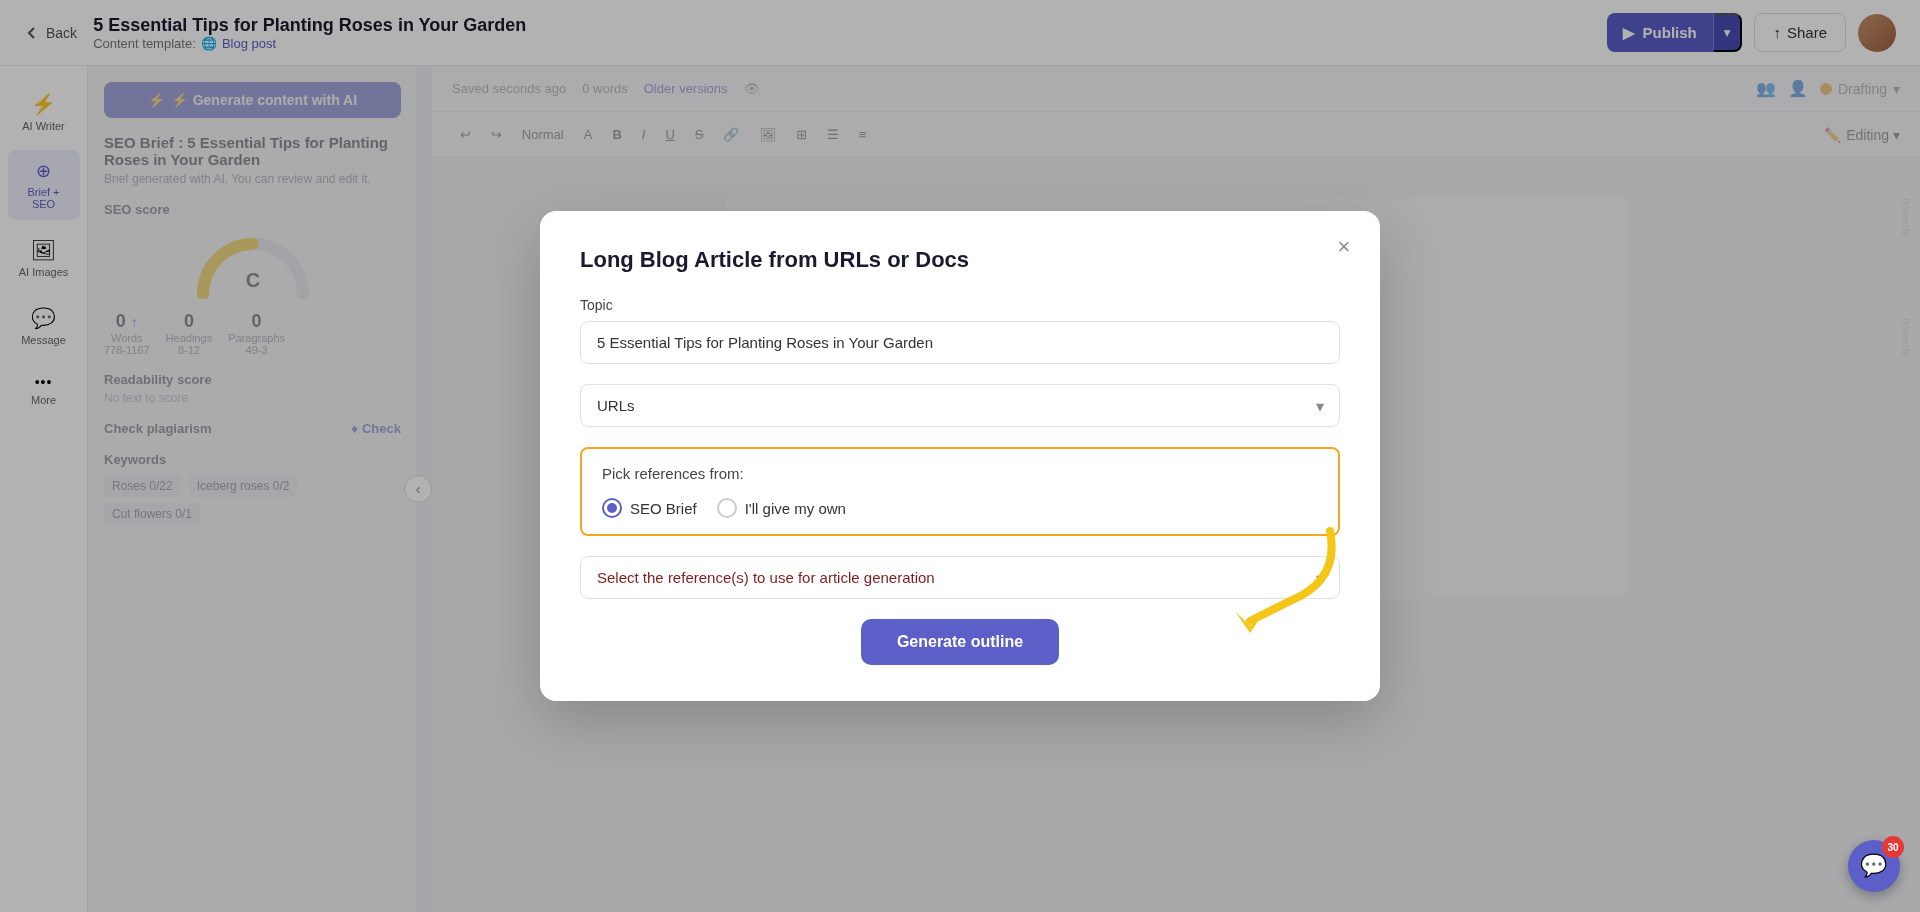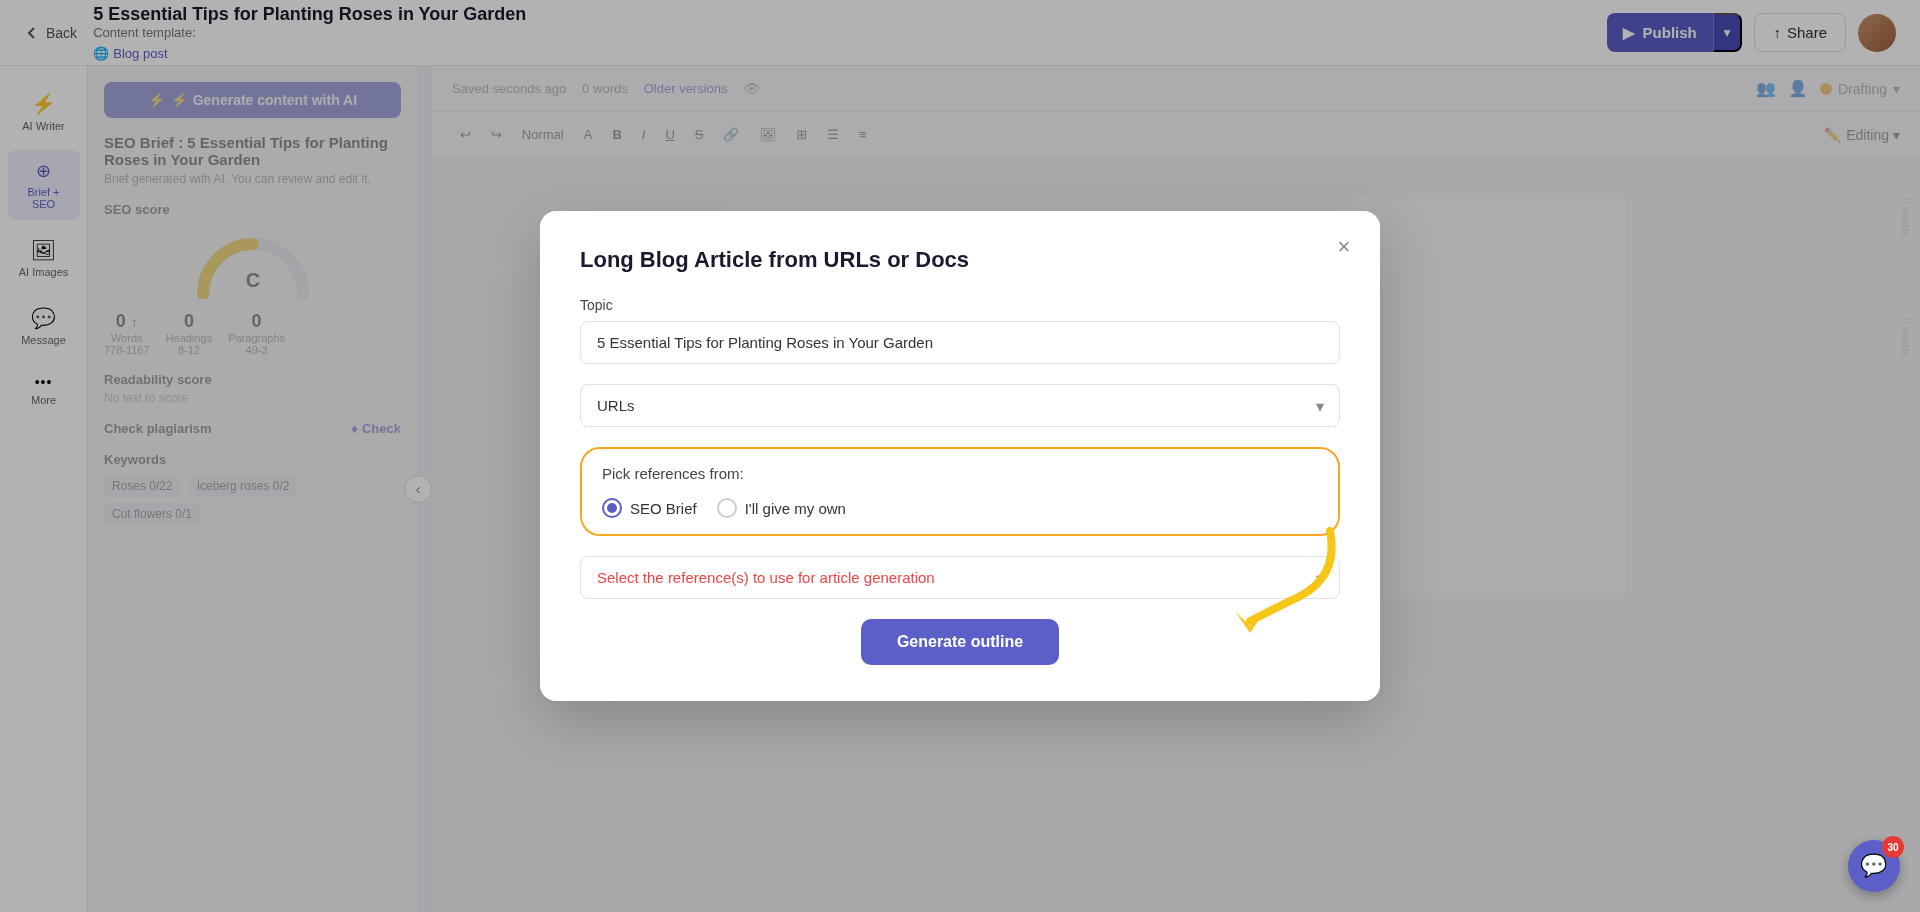--- a/index.html
+++ b/index.html
@@ -9,21 +9,21 @@
     .top-header {
       display: flex; align-items: center; justify-content: space-between;
       background: #fff; padding: 0 24px; height: 66px;
       border-bottom: 1px solid #e8e8ec; position: relative; z-index: 1;
     }
     .top-header-left { display: flex; align-items: center; gap: 16px; }
     .back-btn { display: flex; align-items: center; gap: 6px; color: #555; font-size: 14px; cursor: pointer; text-decoration: none; }
     .back-btn svg { width: 16px; height: 16px; }
     .title-section { display: flex; flex-direction: column; }
     .page-title { font-size: 18px; font-weight: 600; color: #1a1a2e; }
-    .content-template { display: flex; align-items: flex-start; gap: 6px; font-size: 13px; color: #777; flex-direction: column; }
+    .content-template { display: flex; align-items: flex-start; gap: 6px; font-size: 13px; color: #777; }
     .blog-post-link { color: #5b5fc7; display: flex; align-items: center; gap: 4px; }
     .top-header-right { display: flex; align-items: center; gap: 12px; }
     .publish-btn-arrow {
       background: #4a4eb5; border-left: 1px solid #7a7de0;
       padding: 10px 10px; border-radius: 0 8px 8px 0; cursor: pointer; color: #fff;
     }
     .publish-group { display: flex; }
     .publish-main { background: #5b5fc7; color: #fff; border: none; padding: 10px 16px; border-radius: 8px 0 0 8px; font-size: 15px; font-weight: 600; cursor: pointer; display: flex; align-items: center; gap: 8px; }
     .share-btn { display: flex; align-items: center; gap: 6px; background: #fff; color: #333; border: 1.5px solid #ddd; padding: 10px 18px; border-radius: 8px; font-size: 15px; font-weight: 500; cursor: pointer; }
     .avatar { width: 38px; height: 38px; border-radius: 50%; background: #c0a070; overflow: hidden; }
@@ -110,21 +110,21 @@
     }
     .form-select-wrapper { position: relative; margin-bottom: 20px; }
     .form-select {
       width: 100%; border: 1.5px solid #e0e0e8; border-radius: 8px; padding: 12px 16px;
       font-size: 15px; color: #333; appearance: none; outline: none; background: #fff; cursor: pointer;
     }
     .select-chevron { position: absolute; right: 16px; top: 50%; transform: translateY(-50%); color: #888; pointer-events: none; }
 
     
     .pick-references-box {
-      border: 2px solid #f5a623; border-radius: 20px; padding: 16px 20px;
+      border: 2px solid #f5a623; border-radius: 8px; padding: 16px 20px;
       margin-bottom: 20px; display: flex; align-items: center; gap: 24px;
     }
     .pick-label { font-size: 15px; color: #444; font-weight: 500; margin-bottom: 0; }
     .radio-group { display: flex; align-items: center; gap: 20px; margin-top: 8px; }
     .radio-option { display: flex; align-items: center; gap: 8px; cursor: pointer; font-size: 15px; color: #333; }
     .radio-selected { width: 20px; height: 20px; border-radius: 50%; border: 2px solid #5b5fc7; display: flex; align-items: center; justify-content: center; }
     .radio-selected-inner { width: 10px; height: 10px; border-radius: 50%; background: #5b5fc7; }
     .radio-unselected { width: 20px; height: 20px; border-radius: 50%; border: 2px solid #ccc; }
     .pick-references-content { display: flex; flex-direction: column; gap: 8px; }
 
@@ -338,21 +338,21 @@
           <label class="radio-option">
             <div class="radio-unselected"></div>
             <span>I'll give my own</span>
           </label>
         </div>
       </div>
     </div>
 
     
     <div class="form-select-wrapper">
-      <select class="form-select" style="color:#ef4444;">
+      <select class="form-select" style="color:#7f1d1d;">
         <option>Select the reference(s) to use for article generation</option>
       </select>
       <span class="select-chevron">▾</span>
     </div>
 
     <button class="generate-outline-btn">Generate outline</button>
 
     
     <div style="position:absolute; right:30px; top:310px; pointer-events:none;">
       <svg width="200" height="140" viewBox="0 0 200 140">

